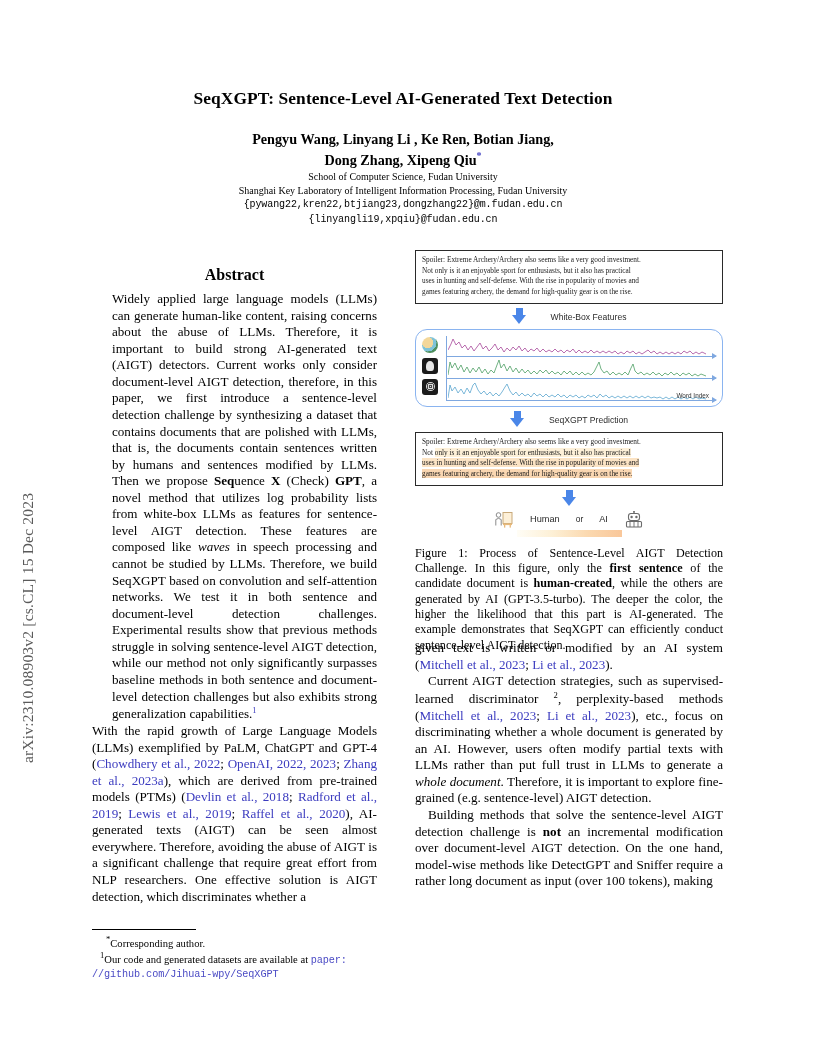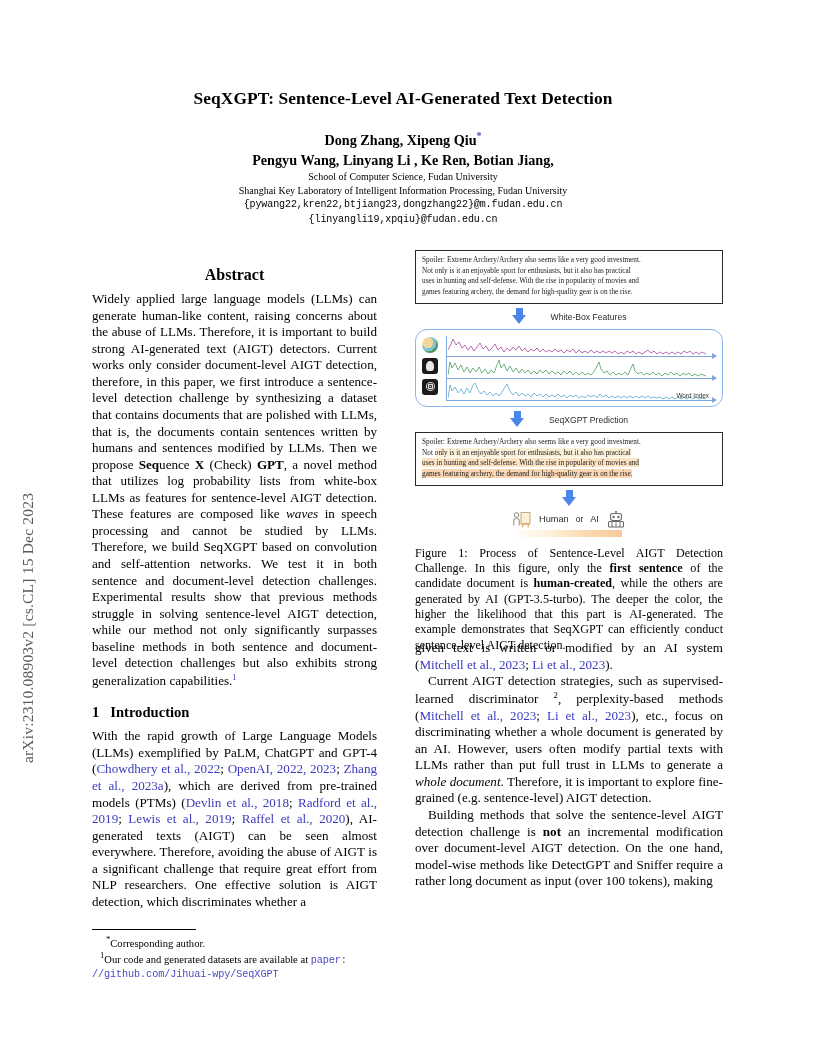--- a/index.html
+++ b/index.html
@@ -112,21 +112,21 @@
   }
   p.body {
     font-size: 13.1px;
     line-height: 1.265;
     text-align: justify;
     margin: 0 0 0 0;
     hyphens: auto;
     -webkit-hyphens: auto;
   }
   p.body + p.body { text-indent: 13px; }
-  .abs p.body { text-align: justify; }
+  .abs p.body { text-align: justify; margin-left: 20px; }
   .cite { color: #3b3bbf; }
   .bold { font-weight: bold; }
   .ital { font-style: italic; }
   sup.fn { font-size: 8.6px; vertical-align: super; color: #3b3bbf; }
   sup.fnk { font-size: 8.6px; vertical-align: super; color: #000; }
 
   
   .footnotes {
     position: absolute;
     width: 285px;
@@ -288,21 +288,21 @@
     font-family: "Liberation Sans", sans-serif;
     font-size: 6.4px;
     color: #333;
   }
 
   
   .legend-row {
     display: flex;
     align-items: center;
     justify-content: center;
-    gap: 7px;
+    gap: 16px;
     margin-top: 1px;
   }
   .legend-label {
     font-family: "Liberation Sans", sans-serif;
     font-size: 9.2px;
     color: #2b2b2b;
   }
   .legend-label.small { font-size: 8.4px; }
   .legend-icon { width: 20px; height: 17px; position: relative; flex: none; }
   .grad-bar {
@@ -323,40 +323,37 @@
 <body>
 
 <div id="arxiv-stamp">
   <span class="stamp-text">arXiv:2310.08903v2  [cs.CL]  15 Dec 2023</span>
 </div>
 
 <div id="page">
 
   <div id="title-block">
     <div id="paper-title">SeqXGPT: Sentence-Level AI-Generated Text Detection</div>
+    <div class="author-line">Pengyu Wang,  Linyang Li ,  Ke Ren,  Botian Jiang,</div>
     <div class="author-line">
       <span>Dong Zhang,  Xipeng Qiu</span><span class="star">*</span>
     </div>
-    <div class="author-line">Pengyu Wang,  Linyang Li ,  Ke Ren,  Botian Jiang,</div>
     <div class="affil-line">School of Computer Science, Fudan University</div>
     <div class="affil-line">Shanghai Key Laboratory of Intelligent Information Processing, Fudan University</div>
     <div class="mono-line">{pywang22,kren22,btjiang23,dongzhang22}@m.fudan.edu.cn</div>
     <div class="mono-line">{linyangli19,xpqiu}@fudan.edu.cn</div>
   </div>
 
   <div id="col-left">
 
     <div class="abs">
       <div class="abstract-head">Abstract</div>
       <p class="body"><span>Widely applied large language models (LLMs) can generate human-like content, raising concerns about the abuse of LLMs. Therefore, it is important to build strong AI-generated text (AIGT) detectors. Current works only consider document-level AIGT detection, therefore, in this paper, we first introduce a sentence-level detection challenge by synthesizing a dataset that contains documents that are polished with LLMs, that is, the documents contain sentences written by humans and sentences modified by LLMs. Then we propose </span><span class="bold">Seq</span><span>uence </span><span class="bold">X</span><span> (Check) </span><span class="bold">GPT</span><span>, a novel method that utilizes log probability lists from white-box LLMs as features for sentence-level AIGT detection. These features are composed like </span><span class="ital">waves</span><span> in speech processing and cannot be studied by LLMs. Therefore, we build SeqXGPT based on convolution and self-attention networks. We test it in both sentence and document-level detection challenges. Experimental results show that previous methods struggle in solving sentence-level AIGT detection, while our method not only significantly surpasses baseline methods in both sentence and document-level detection challenges but also exhibits strong generalization capabilities.</span><sup class="fn">1</sup></p>
     </div>
 
-    <h2 class="sec-head">
-      <span>1</span>&nbsp;&nbsp;&nbsp;<span>Introduction</span>
-    </h2>
 
     <p class="body"><span>With the rapid growth of Large Language Models (LLMs) exemplified by PaLM, ChatGPT and GPT-4 (</span><span class="cite">Chowdhery et al., 2022</span><span>; </span><span class="cite">OpenAI, 2022, 2023</span><span>; </span><span class="cite">Zhang et al., 2023a</span><span>), which are derived from pre-trained models (PTMs) (</span><span class="cite">Devlin et al., 2018</span><span>; </span><span class="cite">Radford et al., 2019</span><span>; </span><span class="cite">Lewis et al., 2019</span><span>; </span><span class="cite">Raffel et al., 2020</span><span>), AI-generated texts (AIGT) can be seen almost everywhere. Therefore, avoiding the abuse of AIGT is a significant challenge that require great effort from NLP researchers. One effective solution is AIGT detection, which discriminates whether a</span></p>
   </div>
 
   <div id="figure1">
 
     <div class="doc-box">
       <div class="doc-text">Spoiler: Extreme Archery/Archery also seems like a very good investment.</div>
       <div class="doc-text">Not only is it an enjoyable sport for enthusiasts, but it also has practical</div>
       <div class="doc-text">uses in hunting and self-defense. With the rise in popularity of movies and</div>

